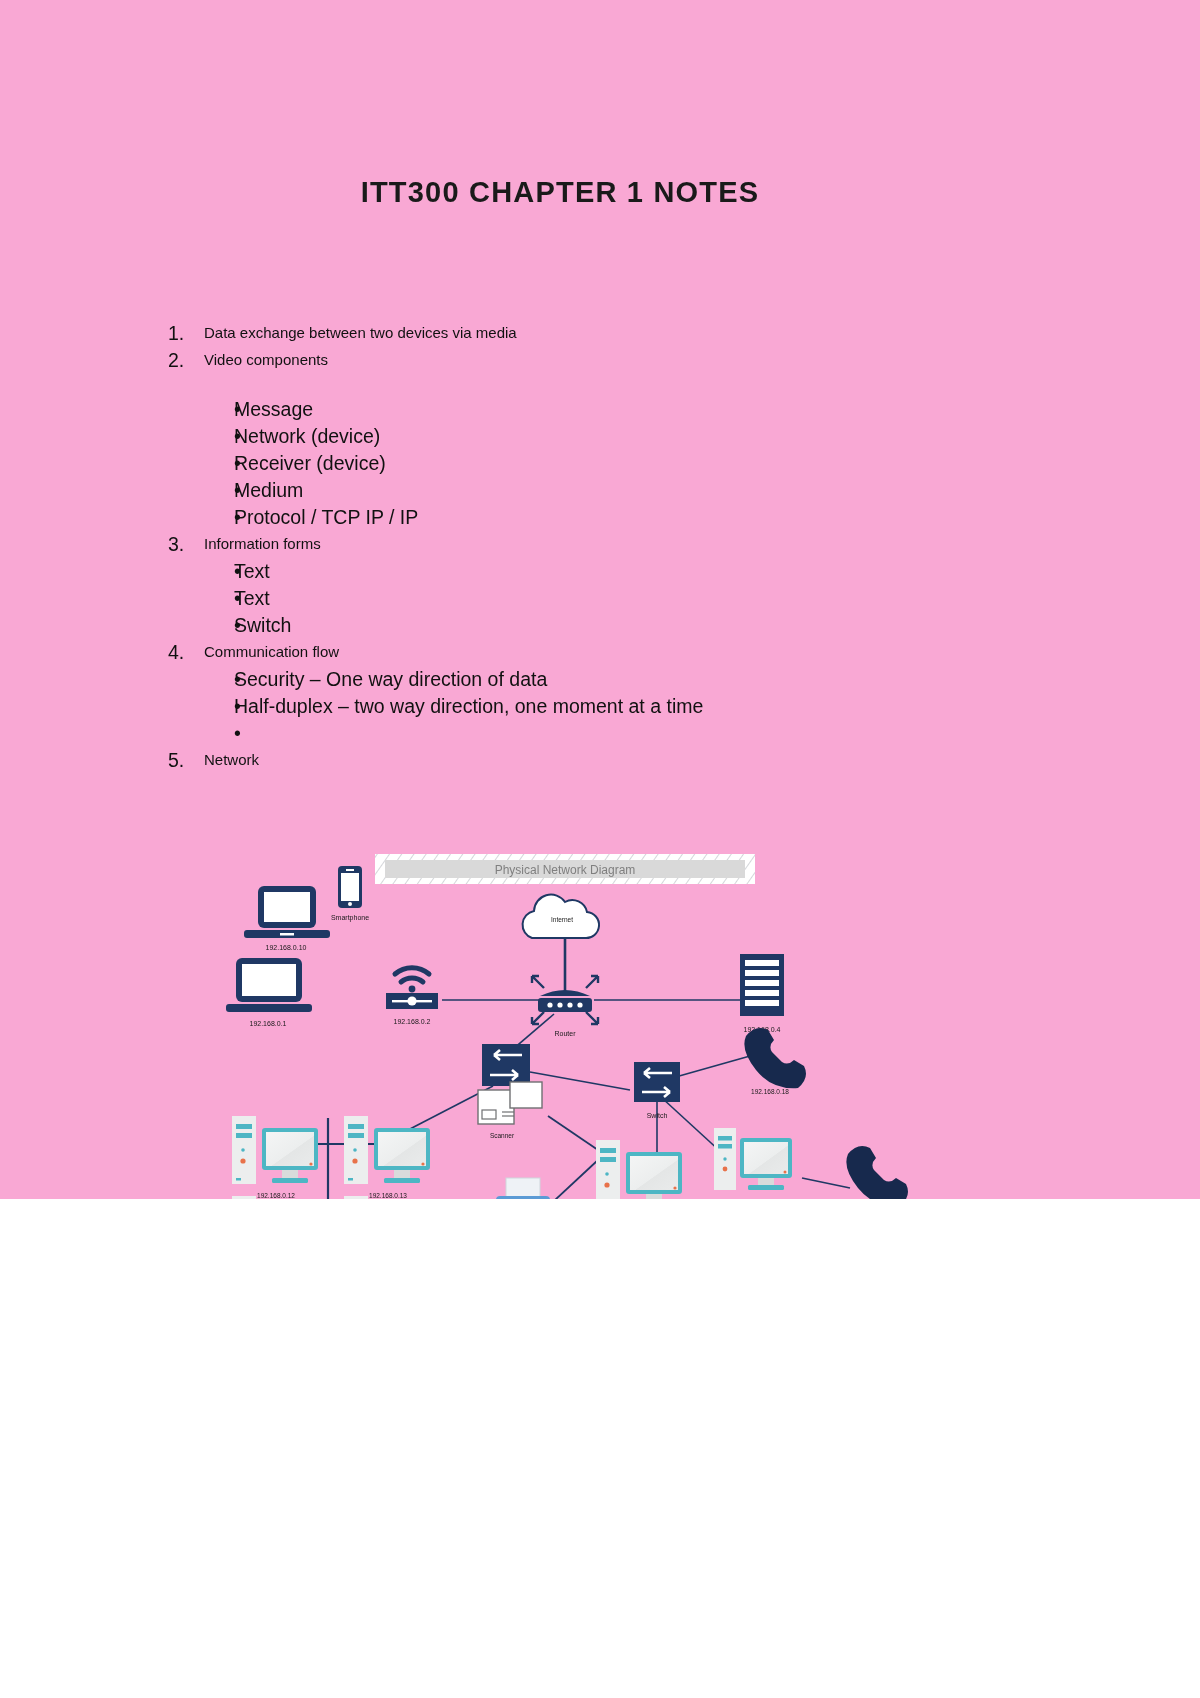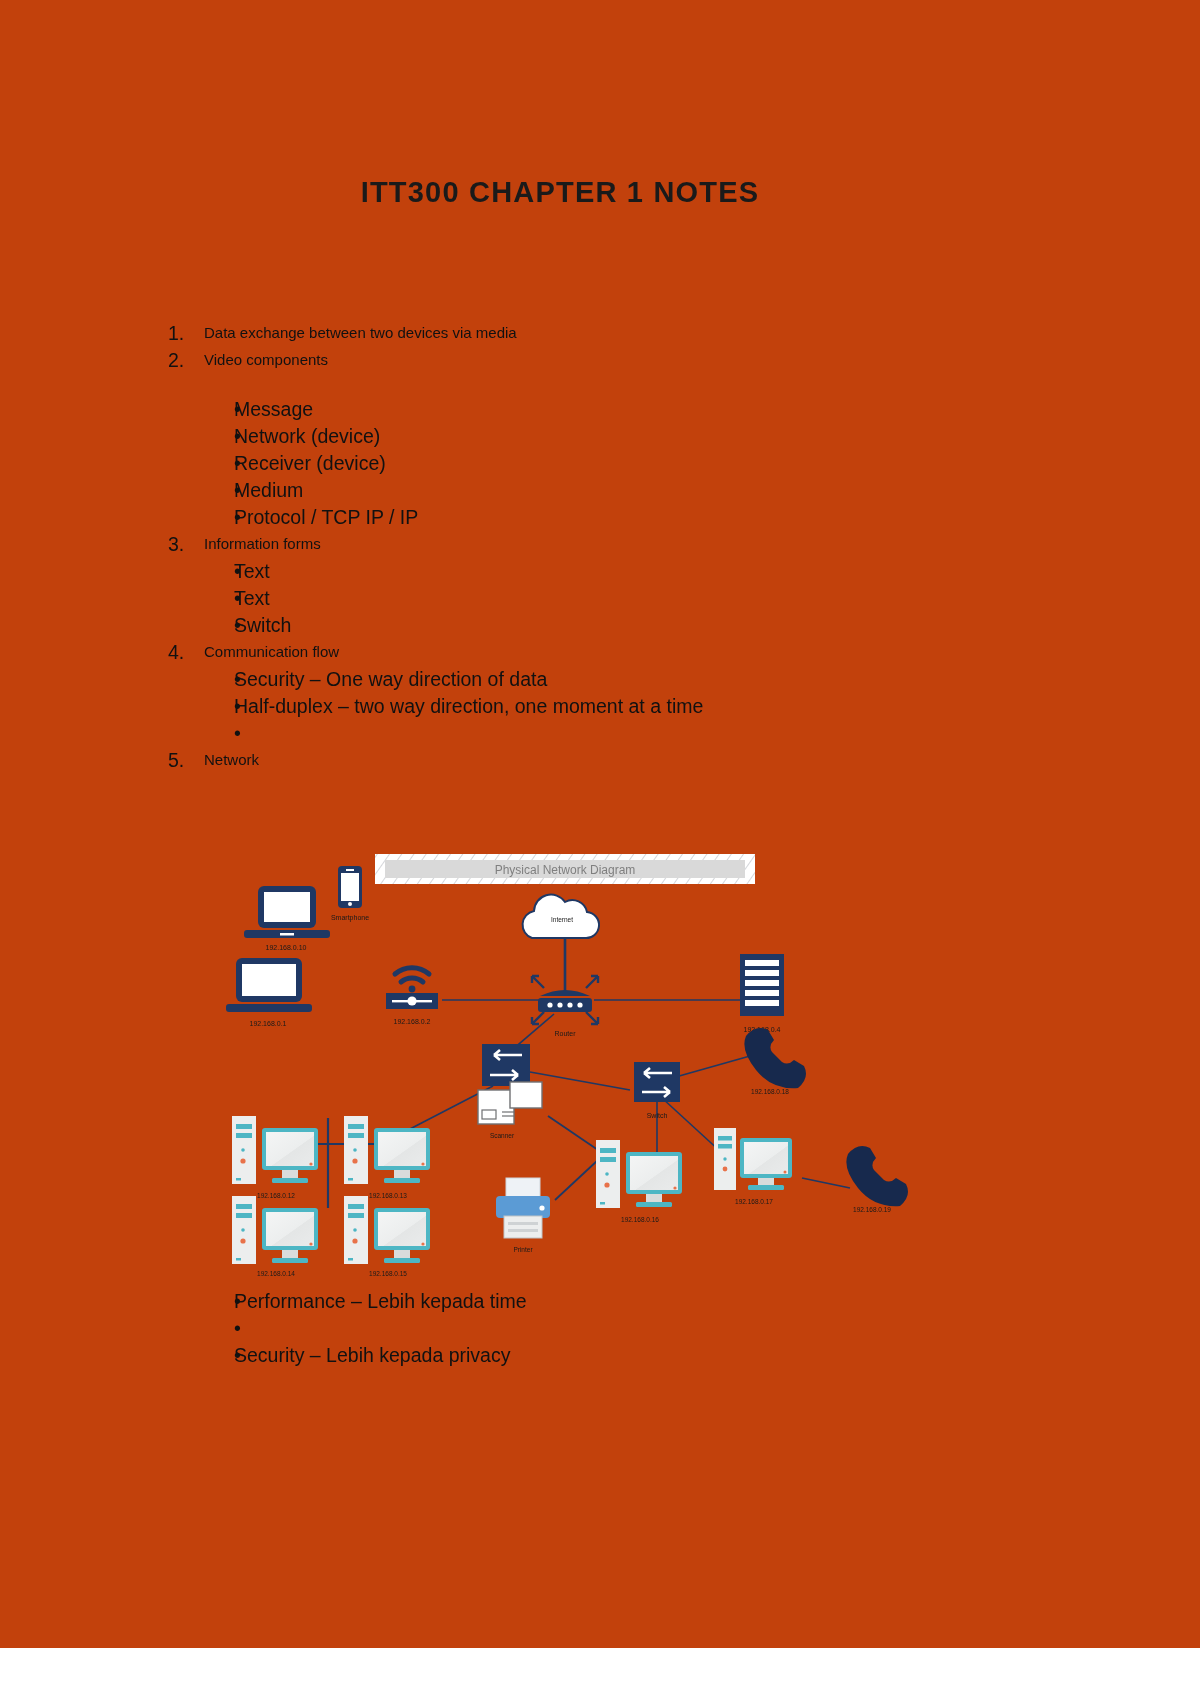--- a/index.html
+++ b/index.html
@@ -3,21 +3,21 @@
 <meta charset="utf-8">
 <style>
   html,body{margin:0;padding:0;}
   body{
     width:1200px;height:1698px;
     background:#ffffff;
     font-family:"Liberation Sans",sans-serif;
     color:#000000;
     -webkit-font-smoothing:antialiased;
   }
-  .page{position:relative;width:1200px;height:1648px;overflow:hidden;background:#c2410c;}
+  .page{position:relative;width:1200px;height:1199px;overflow:hidden;background:#f9a8d4;}
 
   
   .doc-title{
     position:absolute;left:0;top:176px;width:1120px;
     text-align:center;
     font-size:29px;font-weight:bold;letter-spacing:1.2px;
     color:#1a1a1a;
   }
 
   

